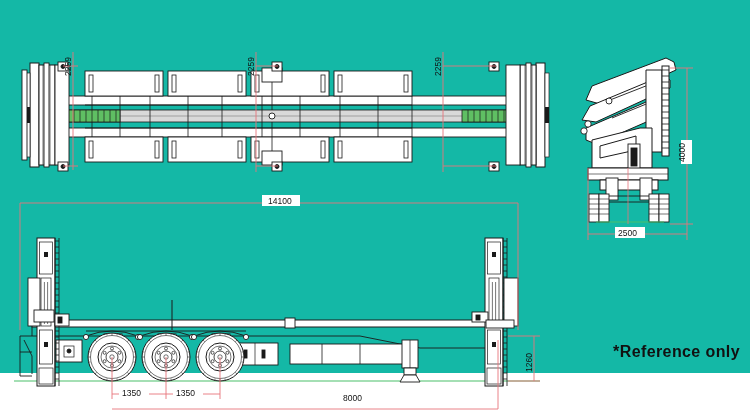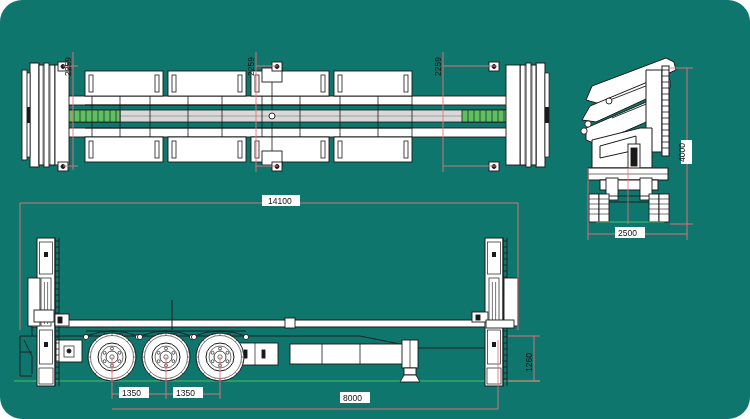--- a/index.html
+++ b/index.html
@@ -1,18 +1,18 @@
 <!DOCTYPE html>
 <html><head>
 <meta charset="utf-8">
 <style>
   html,body{margin:0;padding:0;background:#ffffff;}
   body{width:750px;height:419px;overflow:hidden;
        font-family:"Liberation Sans",sans-serif;color:#111;}
-  #stage{position:relative;width:750px;height:419px;background:#0f766e;border-radius:22px;}
+  #stage{position:relative;width:750px;height:373px;background:#14b8a6;}
   #stage svg{position:absolute;left:0;top:0;}
   .ref-note{position:absolute;right:10px;bottom:12px;font-weight:bold;
             font-size:16px;letter-spacing:.4px;color:#111;
             font-family:"Liberation Sans",sans-serif;white-space:nowrap;}
   .dimtxt{font-family:"Liberation Sans",sans-serif;font-size:8.5px;fill:#111;}
   .dimtxt-v{font-family:"Liberation Sans",sans-serif;font-size:8.5px;fill:#111;}
 </style>
 </head>
 <body>
 
@@ -490,14 +490,15 @@
         <line x1="588" y1="234" x2="687" y2="234" stroke="#e8747c" stroke-width="0.9"></line>
         <line x1="588" y1="168" x2="588" y2="240" stroke="#e8747c" stroke-width="0.9"></line>
         <line x1="687" y1="224" x2="687" y2="240" stroke="#e8747c" stroke-width="0.9"></line>
         <rect x="615" y="227" width="30" height="11" fill="#fff"></rect>
         <text class="dimtxt" x="618" y="236">2500</text>
       </g>
     </g>
 
   </svg>
 
+  <div class="ref-note">*Reference only</div>
 
 </div>
 
 </body></html>

